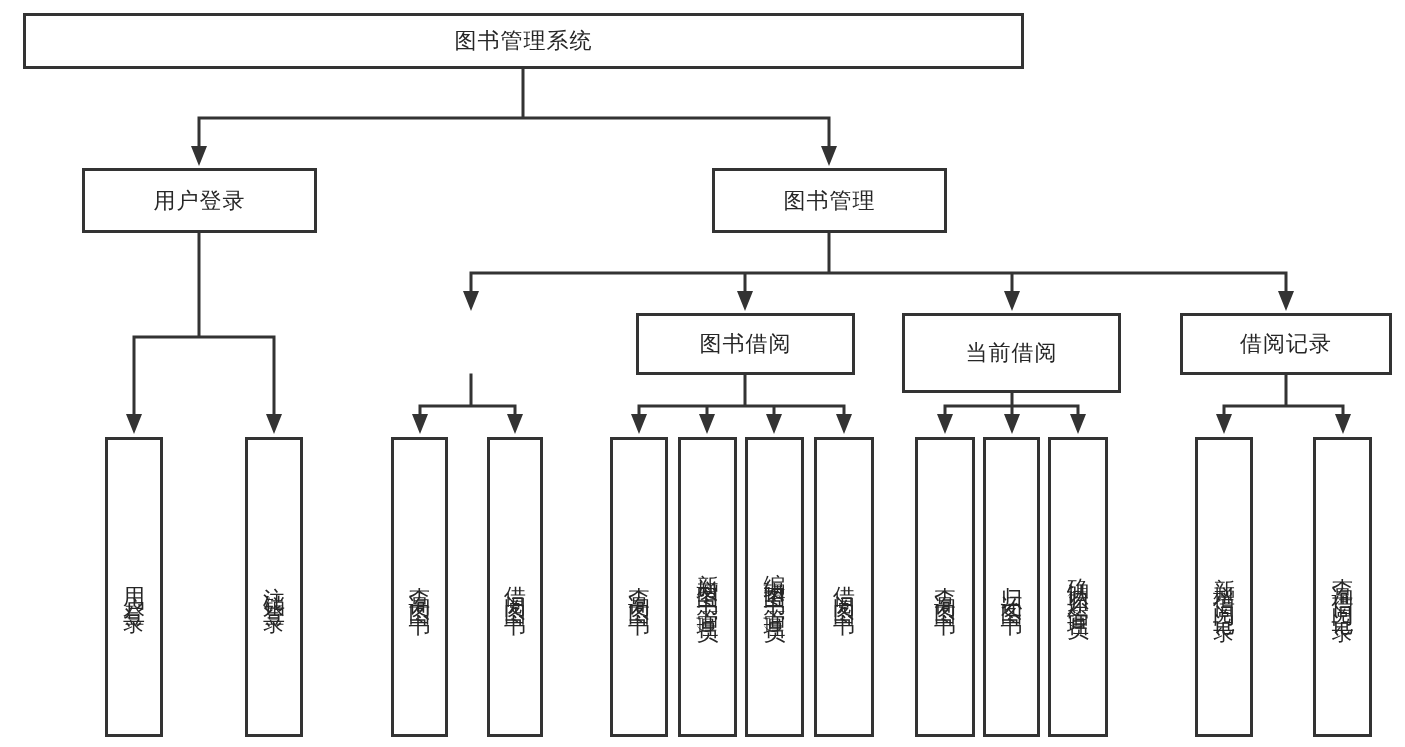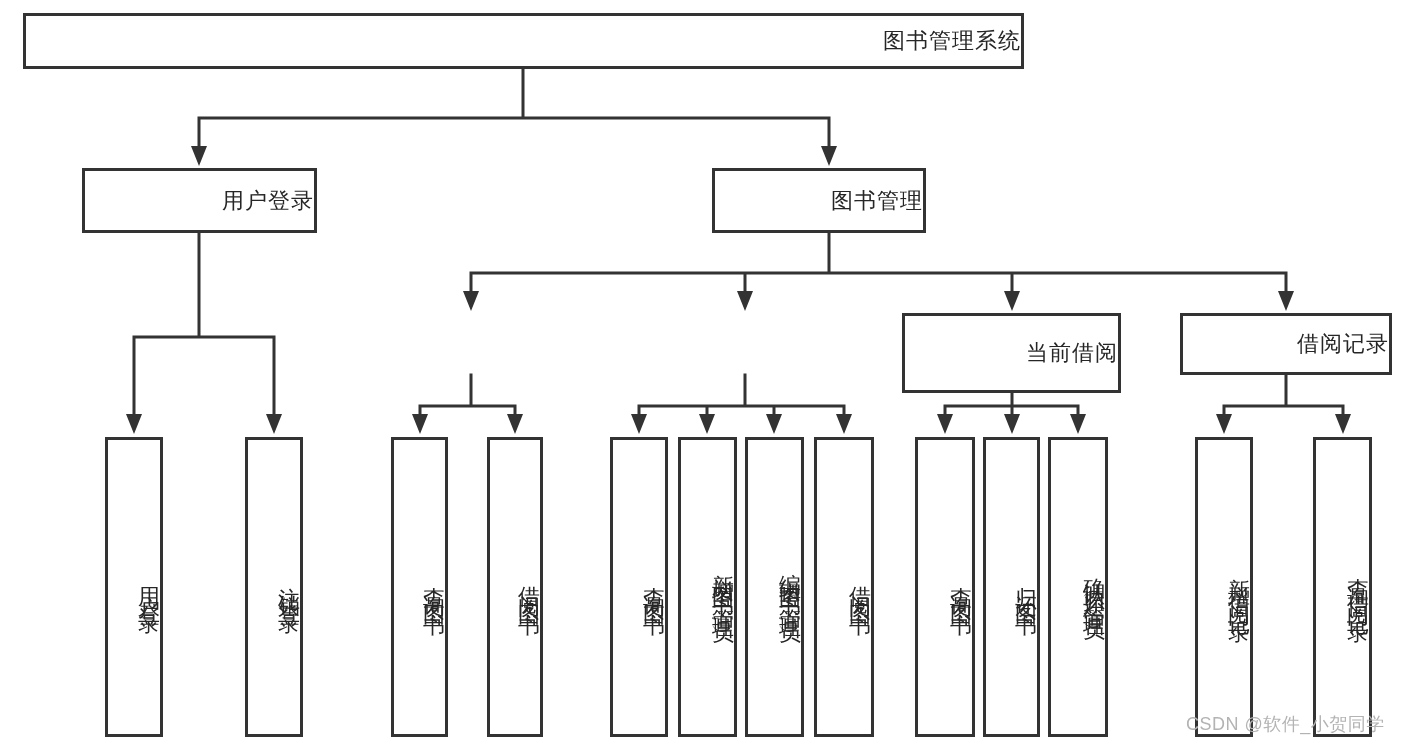--- a/index.html
+++ b/index.html
@@ -33,21 +33,21 @@
     fill: var(--line-color);
     stroke: none;
   }
   .node {
     position: absolute;
     box-sizing: border-box;
     background: var(--bg-color);
     border: 3px solid var(--line-color);
     display: flex;
     align-items: center;
-    justify-content: flex-end;
+    justify-content: center;
   }
   .h-label {
     font-size: 22px;
     color: var(--text-color);
     letter-spacing: 1px;
     white-space: nowrap;
   }
   .leaf {
     top: 437px;
     height: 300px;
@@ -113,24 +113,27 @@
       M1335 414 h16 L1343 434 Z"></path>
   </svg>
 
   <div class="node" style="left:23px;top:13px;width:1001px;height:56px">
     <span class="h-label">图书管理系统</span>
   </div>
 
   <div class="node" style="left:82px;top:168px;width:235px;height:65px">
     <span class="h-label">用户登录</span>
   </div>
-  <div class="node" style="left:712px;top:168px;width:214px;height:65px">
+  <div class="node" style="left:712px;top:168px;width:235px;height:65px">
     <span class="h-label">图书管理</span>
   </div>
 
+  <div class="node" style="left:636px;top:313px;width:219px;height:62px">
+    <span class="h-label">图书借阅</span>
+  </div>
   <div class="node" style="left:902px;top:313px;width:219px;height:80px">
     <span class="h-label">当前借阅</span>
   </div>
   <div class="node" style="left:1180px;top:313px;width:212px;height:62px">
     <span class="h-label">借阅记录</span>
   </div>
 
   <div class="node leaf" style="left:105px;width:58px">
     <span class="v-label">用户登录</span>
   </div>
@@ -168,15 +171,14 @@
     <span class="v-label" style="letter-spacing:6px">确认归还（管理员）</span>
   </div>
 
   <div class="node leaf" style="left:1195px;width:58px">
     <span class="v-label">新增借阅记录</span>
   </div>
   <div class="node leaf" style="left:1313px;width:59px">
     <span class="v-label">查询借阅记录</span>
   </div>
 
-  <div class="watermark">CSDN @软件_小贺同学</div>
 
 </div>
 
 </body></html>

